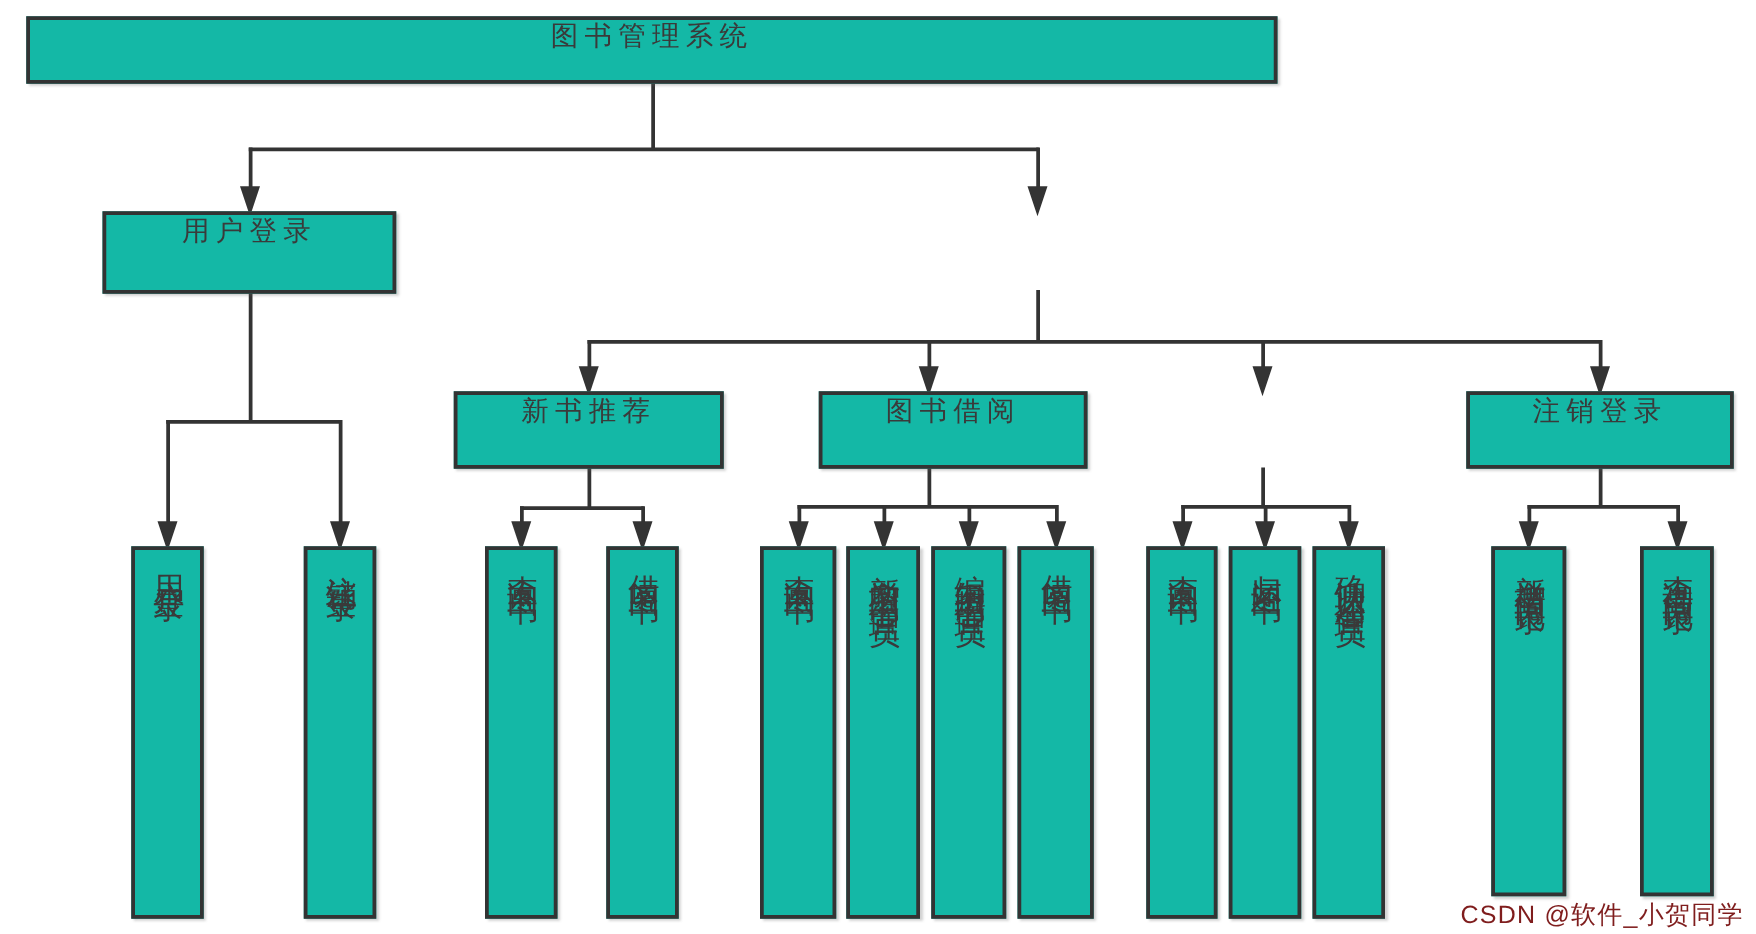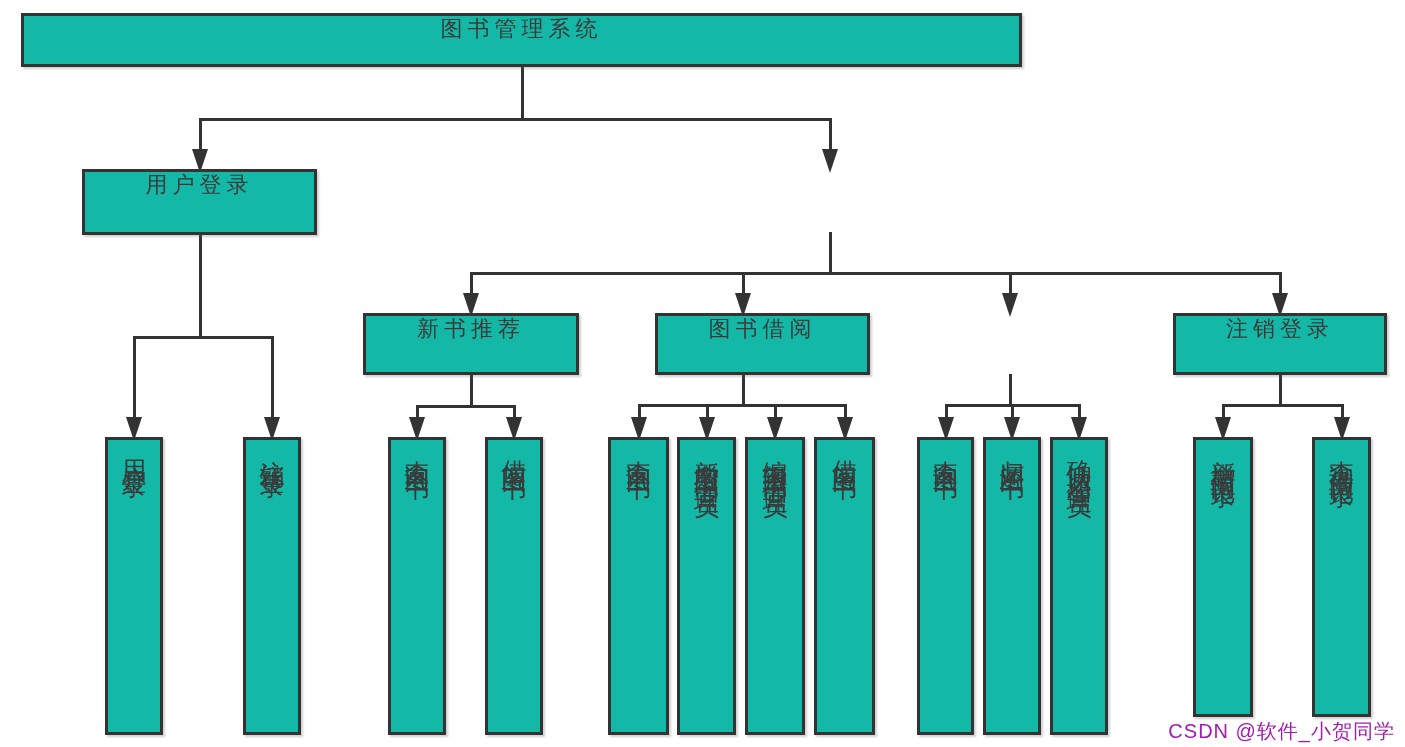--- a/index.html
+++ b/index.html
@@ -50,21 +50,21 @@
     border-right: 8px solid transparent;
     border-top: 24px solid #333333;
     z-index: 1;
   }
   .watermark {
     position: absolute;
     right: 10px;
     bottom: 2px;
     font-size: 20px;
     letter-spacing: 1px;
-    color: #a21caf;
+    color: #7f1d1d;
     z-index: 5;
     white-space: nowrap;
   }
 </style>
 </head>
 <body>
 
 <div id="stage">
   <div class="watermark">CSDN @软件_小贺同学</div>
 <div class="cline" style="left: 520.5px; top: 66px; width: 3px; height: 54px;"></div>

